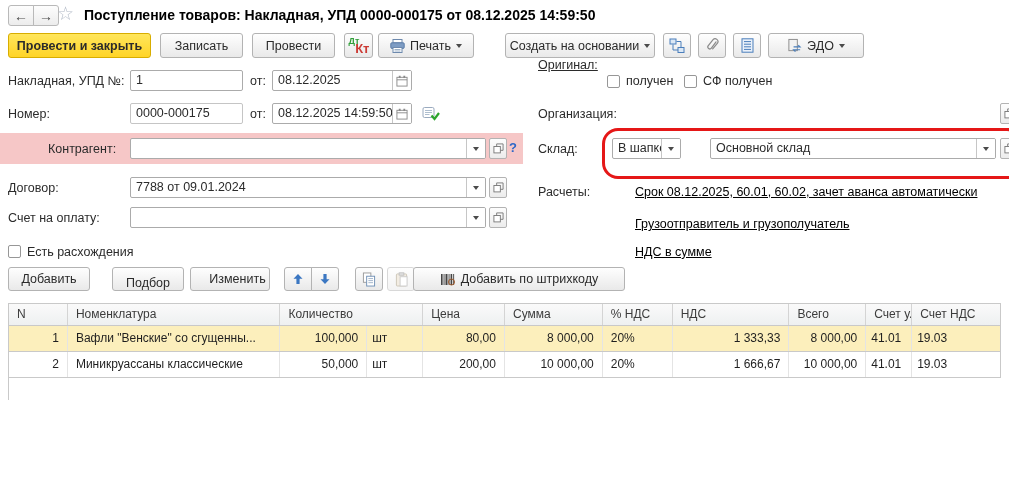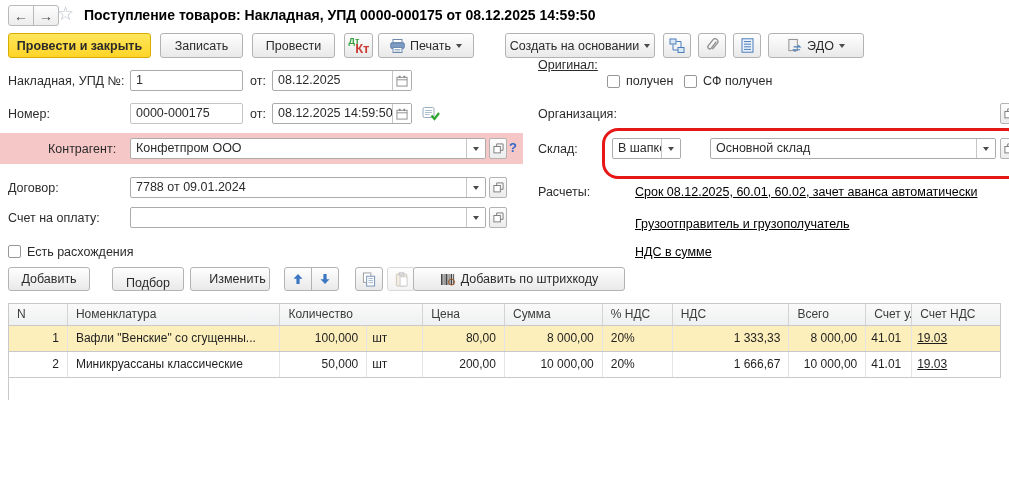--- a/index.html
+++ b/index.html
@@ -36,21 +36,21 @@
   .thead{display:flex;height:23px;background:linear-gradient(#fafafa,#eef0f1);
        border:1px solid #c9c9c9;box-sizing:border-box;color:#3c3c3c;}
   .th{line-height:21px;padding-left:8px;border-right:1px solid #d4d4d4;box-sizing:border-box;
        white-space:nowrap;overflow:hidden;}
   .th:last-child{border-right:none;}
   .trow{display:flex;height:26px;background:#fff;border:solid #c9c9c9;border-width:0 1px 1px 1px;
        box-sizing:border-box;color:#1f1f1f;cursor:pointer;}
   .trow.sel{background:#fcefbc;}
   .td{line-height:25px;padding:0 8px;border-right:1px solid #e4e4e4;box-sizing:border-box;
        white-space:nowrap;overflow:hidden;}
-  .td:last-child{border-right:none;text-decoration:underline;}
+  .td:last-child{border-right:none;}
   .num{text-align:right;}
   .tail{position:absolute;left:8px;top:377px;width:1px;height:23px;border-left:1px solid #c9c9c9;}
   .title{position:absolute;font-weight:bold;font-size:14px;color:#000;white-space:nowrap;}
   .help{position:absolute;color:#2e67c8;font-weight:bold;font-size:13px;cursor:pointer;}
   svg{display:block;}
 </style>
 </head>
 <body>
 
 <div id="app">
@@ -174,21 +174,20 @@
         <line x1="3" y1="5.5" x2="10" y2="5.5" stroke="#aebecf"></line>
         <line x1="3" y1="7.5" x2="10" y2="7.5" stroke="#aebecf"></line>
         <line x1="3" y1="9.5" x2="7.5" y2="9.5" stroke="#aebecf"></line>
         <path d="M9.5 10.5 l3 3.5 4.5 -6" fill="none" stroke="#2ea52e" stroke-width="2.2"></path>
       </svg>
   </div>
 
   <div class="pink"></div>
   <div class="lbl" style="left:12px;top:141px;margin-left:36px;">Контрагент:</div>
   <div class="input" style="left:130px;top:138px;width:356px;">
-    <span class="txt">Конфетпром ООО</span>
     <span class="seg">
         <i class="car"></i>
       </span>
   </div>
   <div class="openbtn" style="left:489px;top:138px;">
       <svg width="11" height="11" viewBox="0 0 12 12">
         <rect x="1" y="3.8" width="7" height="7" fill="#fff" stroke="#787878"></rect>
         <path d="M4 3.8 V1 H11 V8 H8" fill="none" stroke="#787878"></path>
       </svg>
     </div>

